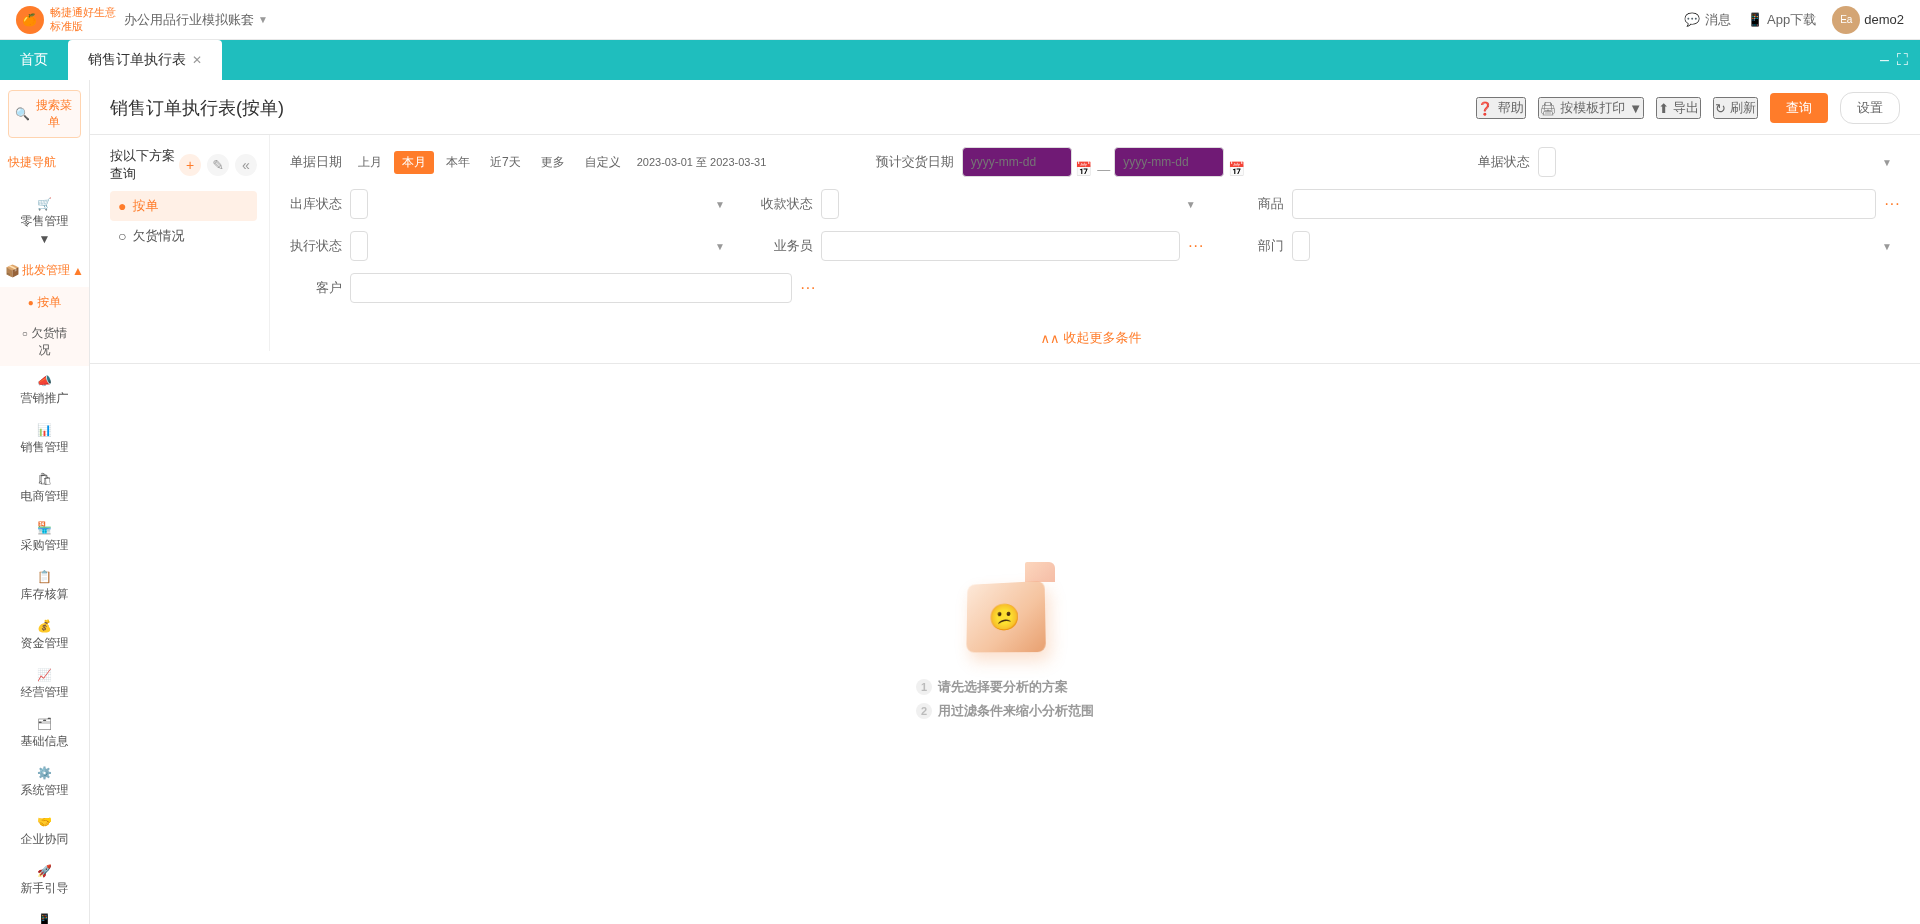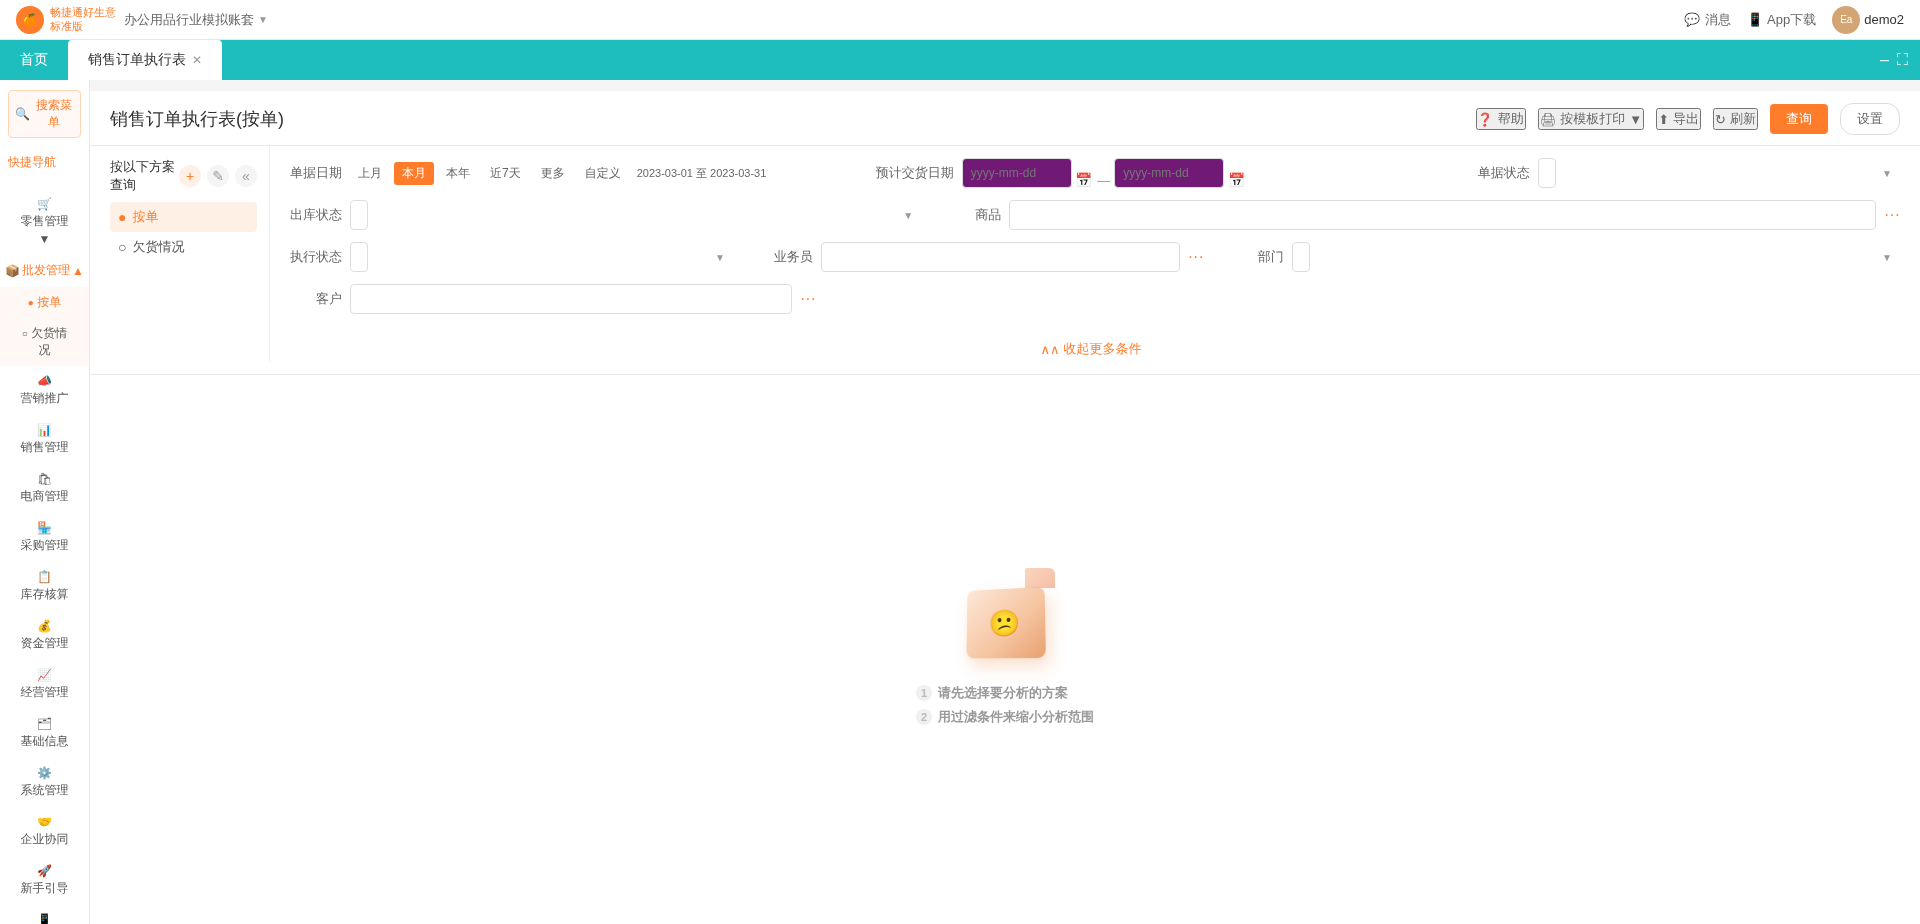--- a/index.html
+++ b/index.html
@@ -40,21 +40,21 @@
     .sidebar-item { padding: 8px 0; text-align: center; cursor: pointer; color: #555; font-size: 12px; display: flex; flex-direction: column; align-items: center; gap: 2px; }
     .sidebar-group { }
     .sidebar-group-header { padding: 8px 0; text-align: center; cursor: pointer; color: #555; font-size: 12px; display: flex; align-items: center; justify-content: center; gap: 2px; }
     .sidebar-group-header.expanded { color: #ff7c2a; }
     .sidebar-sub-items { background: #fff8f5; }
     .sidebar-sub-item { padding: 7px 16px; text-align: center; cursor: pointer; color: #555; font-size: 12px; }
     .sidebar-sub-item.active { color: #ff7c2a; }
 
     
     .content-area { flex: 1; display: flex; flex-direction: column; overflow: hidden; background: #f5f5f5; }
-    .content-header { background: #fff; padding: 12px 20px 0; border-bottom: 1px solid #e8e8e8; flex-shrink: 0; margin-top: 11px; }
+    .content-header { background: #fff; padding: 12px 20px 0; border-bottom: 1px solid #e8e8e8; flex-shrink: 0; }
     .content-title-row { display: flex; align-items: center; justify-content: space-between; margin-bottom: 10px; }
     .content-title { font-size: 18px; color: #333; font-weight: normal; }
     .content-header-actions { display: flex; align-items: center; gap: 12px; }
     .header-action-btn { display: flex; align-items: center; gap: 4px; color: #666; font-size: 13px; cursor: pointer; }
     .header-action-btn.primary { background: #ff7c2a; color: #fff; padding: 6px 16px; border-radius: 4px; border: none; cursor: pointer; }
     .header-action-btn.secondary { background: #fff; color: #666; padding: 6px 16px; border-radius: 13px; border: 1px solid #ddd; cursor: pointer; }
 
     
     .filter-area { background: #fff; padding: 0 20px 12px; border-bottom: 1px solid #e8e8e8; flex-shrink: 0; }
     .filter-layout { display: flex; gap: 12px; }
@@ -334,20 +334,28 @@
 
           <div class="filter-row">
             <div class="filter-group" style="flex:1">
               <span class="filter-label">出库状态</span>
               <div class="filter-select-wrapper">
                 <select class="filter-select">
                   <option value=""></option>
                 </select>
               </div>
             </div>
+            <div class="filter-group" style="flex:1">
+              <span class="filter-label">收款状态</span>
+              <div class="filter-select-wrapper">
+                <select class="filter-select">
+                  <option value=""></option>
+                </select>
+              </div>
+            </div>
             <div class="filter-group" style="flex:1.5">
               <span class="filter-label">商品</span>
               <input class="filter-input" style="flex: 1 1 0%;">
               <span class="filter-ellipsis">···</span>
             </div>
           </div>
 
           <div class="filter-row">
             <div class="filter-group" style="flex:1">
               <span class="filter-label">执行状态</span>

